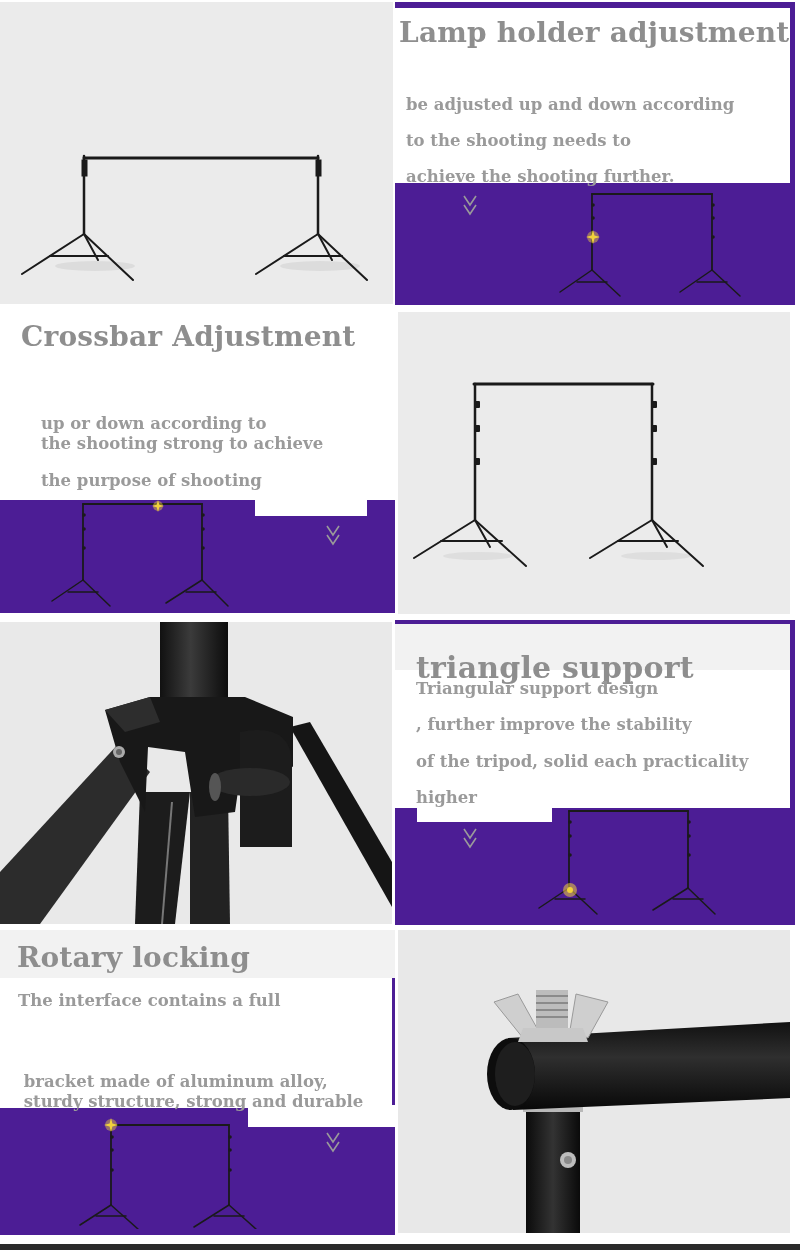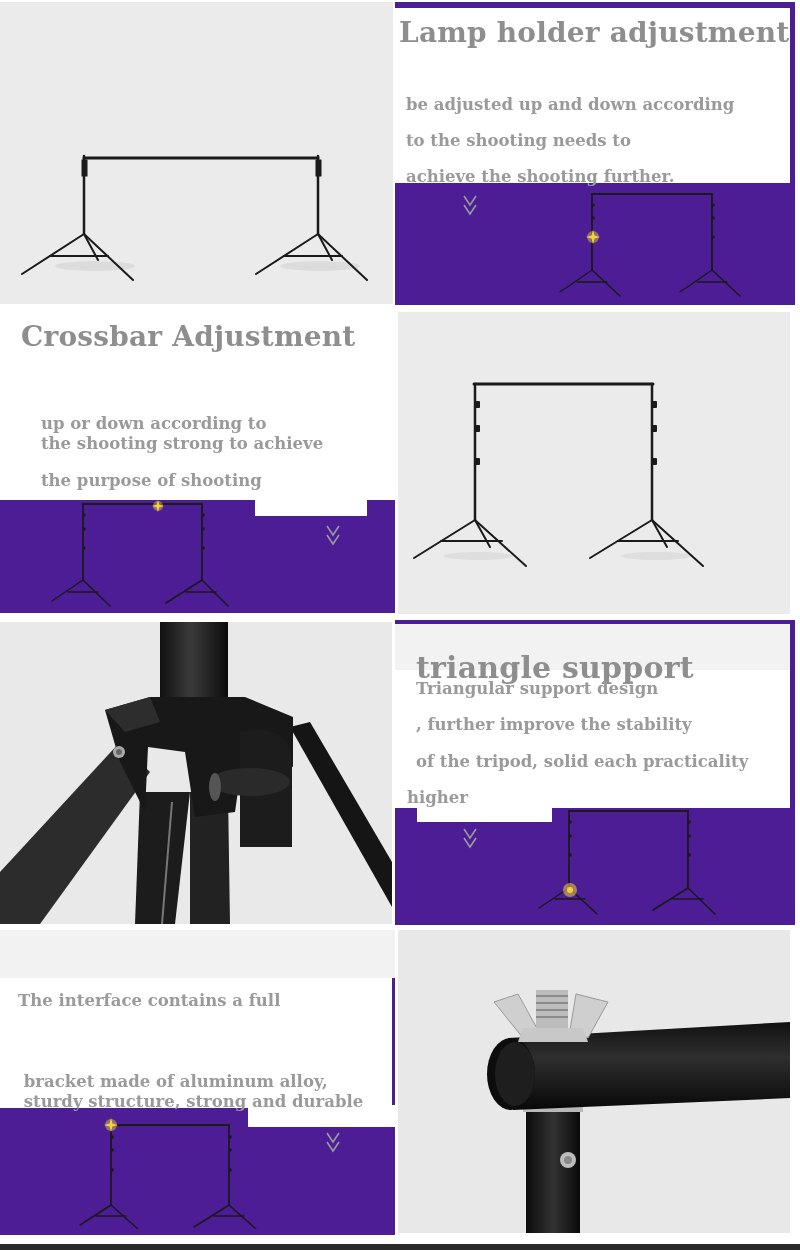--- a/index.html
+++ b/index.html
@@ -185,21 +185,21 @@
 </div>
 
 <div class="panel bg-light" style="left:395px;top:620px;width:400px;height:305px;">
   <div class="abs" style="left:0;top:4px;width:395px;height:46px;background:#f2f2f2;"></div>
   <div class="abs bg-white" style="left:0;top:50px;width:395px;height:138px;"></div>
   <div class="abs bg-white" style="left:22px;top:186px;width:135px;height:16px;"></div>
   <div class="title" style="left:21px;top:14px;font-size:30px;margin-top:16px;">triangle support</div>
   <div class="body-line" style="left:21px;top:59px;">Triangular support design</div>
   <div class="body-line" style="left:21px;top:95px;">, further improve the stability</div>
   <div class="body-line" style="left:21px;top:132px;">of the tripod, solid each practicality</div>
-  <div class="body-line" style="left:12px;top:168px;text-align:center;"> higher</div>
+  <div class="body-line" style="left:21px;top:168px;text-align:center;"> higher</div>
   <svg class="chev" style="left:67px;top:207px;" viewBox="0 0 16 24">
     <polyline points="2,2 8,11 14,2" stroke="#9a9a9a" stroke-width="1.6" fill="none"></polyline>
     <polyline points="2,11 8,20 14,11" stroke="#9a9a9a" stroke-width="1.6" fill="none"></polyline>
   </svg>
   <svg class="abs" style="left:140px;top:186px;" width="190" height="110" viewBox="0 0 190 110">
     <g stroke="#1a1a1a" stroke-linecap="round" fill="none">
       <line x1="34" y1="5" x2="153" y2="5" stroke-width="2"></line>
       <line x1="34" y1="5" x2="34" y2="82" stroke-width="1.8"></line>
       <line x1="153" y1="5" x2="153" y2="82" stroke-width="1.8"></line>
       <g stroke-width="1.5">
@@ -223,20 +223,21 @@
       <circle cx="35" cy="84" r="7" fill="#f2d23c" opacity="0.55"></circle>
       <circle cx="35" cy="84" r="3" fill="#f2d23c"></circle>
     </g>
   </svg>
 </div>
 
 <div class="panel bg-light" style="left:0;top:930px;width:395px;height:305px;">
   <div class="abs" style="left:0;top:0;width:395px;height:48px;background:#f2f2f2;"></div>
   <div class="abs bg-white" style="left:0;top:48px;width:392px;height:130px;"></div>
   <div class="abs bg-white" style="left:248px;top:175px;width:147px;height:22px;"></div>
+  <div class="title" style="left:17px;top:11px;font-size:28px;">Rotary locking</div>
   <div class="body-line" style="left:18px;top:61px;">The interface contains a full</div>
   <div class="body-line" style="left:18px;top:98px;white-space:pre;margin-top:44px;"> bracket made of aluminum alloy,</div>
   <div class="body-line" style="left:18px;top:134px;white-space:pre;margin-top:28px;"> sturdy structure, strong and durable</div>
   <svg class="chev" style="left:325px;top:201px;" viewBox="0 0 16 24">
     <polyline points="2,2 8,11 14,2" stroke="#9a9a9a" stroke-width="1.6" fill="none"></polyline>
     <polyline points="2,11 8,20 14,11" stroke="#9a9a9a" stroke-width="1.6" fill="none"></polyline>
   </svg>
   <svg class="abs" style="left:76px;top:187px;" width="190" height="112" viewBox="0 0 190 112">
     <g stroke="#1a1a1a" stroke-linecap="round" fill="none">
       <line x1="35" y1="8" x2="153" y2="8" stroke-width="2"></line>

